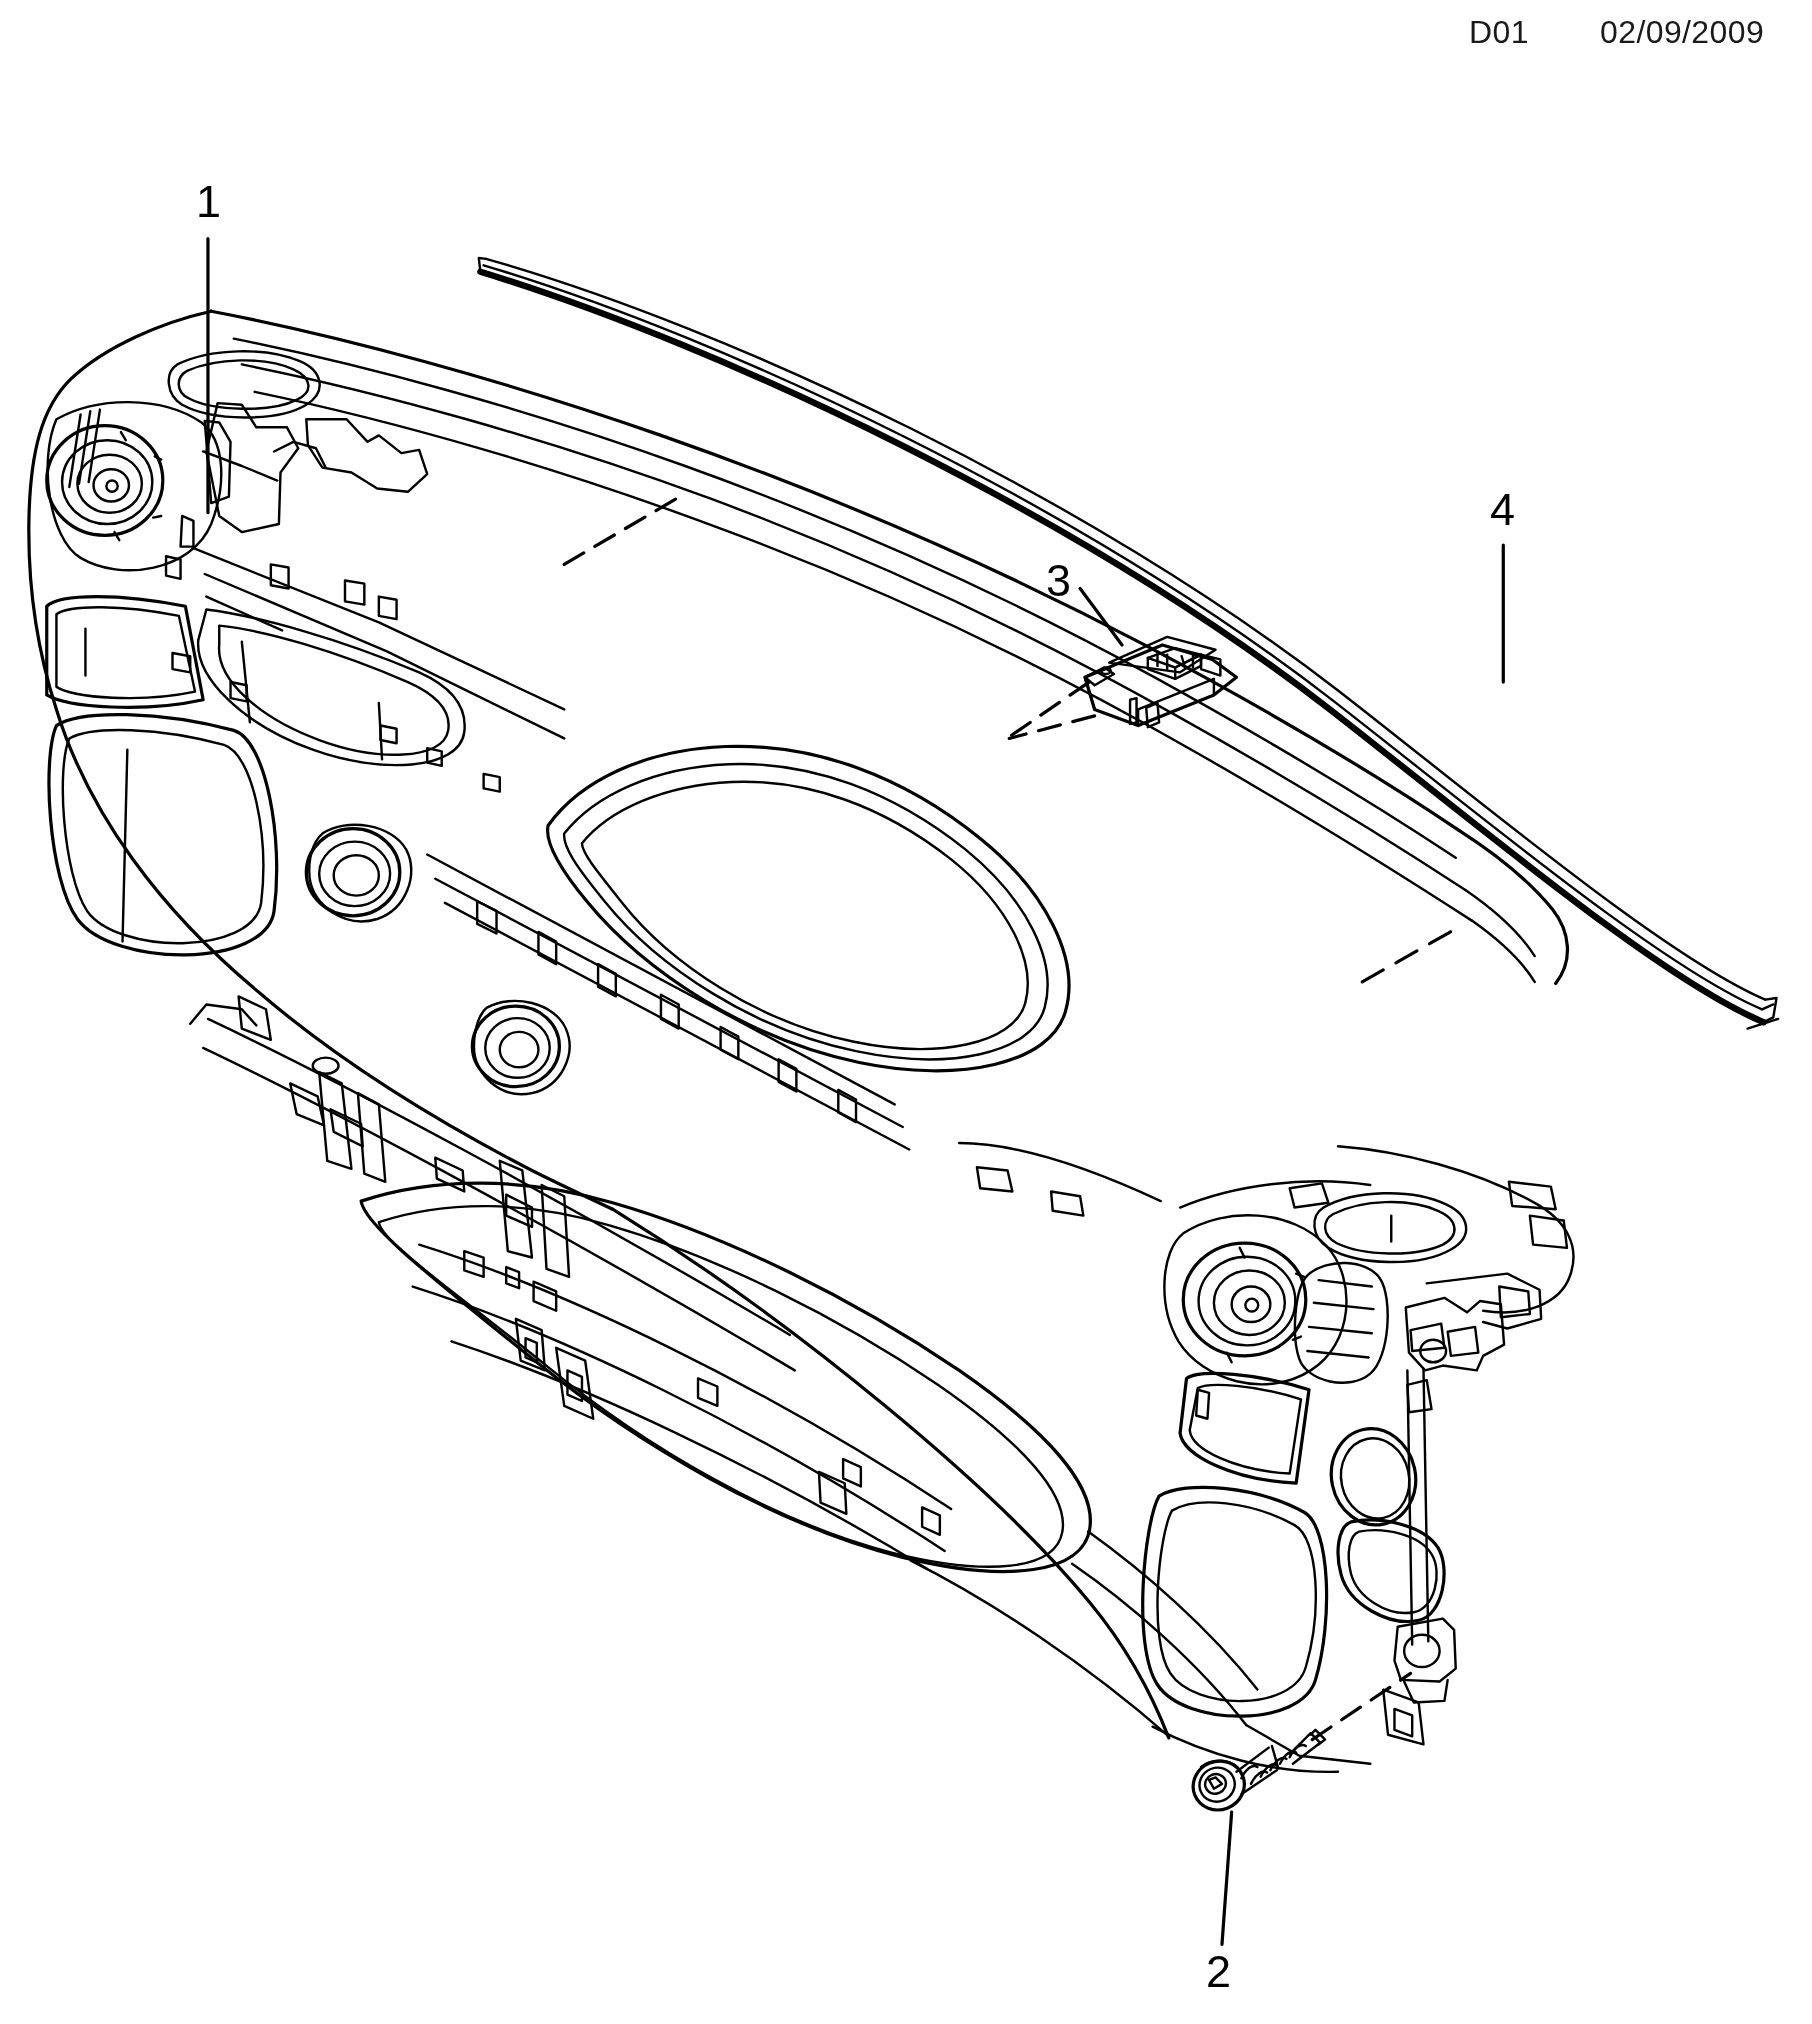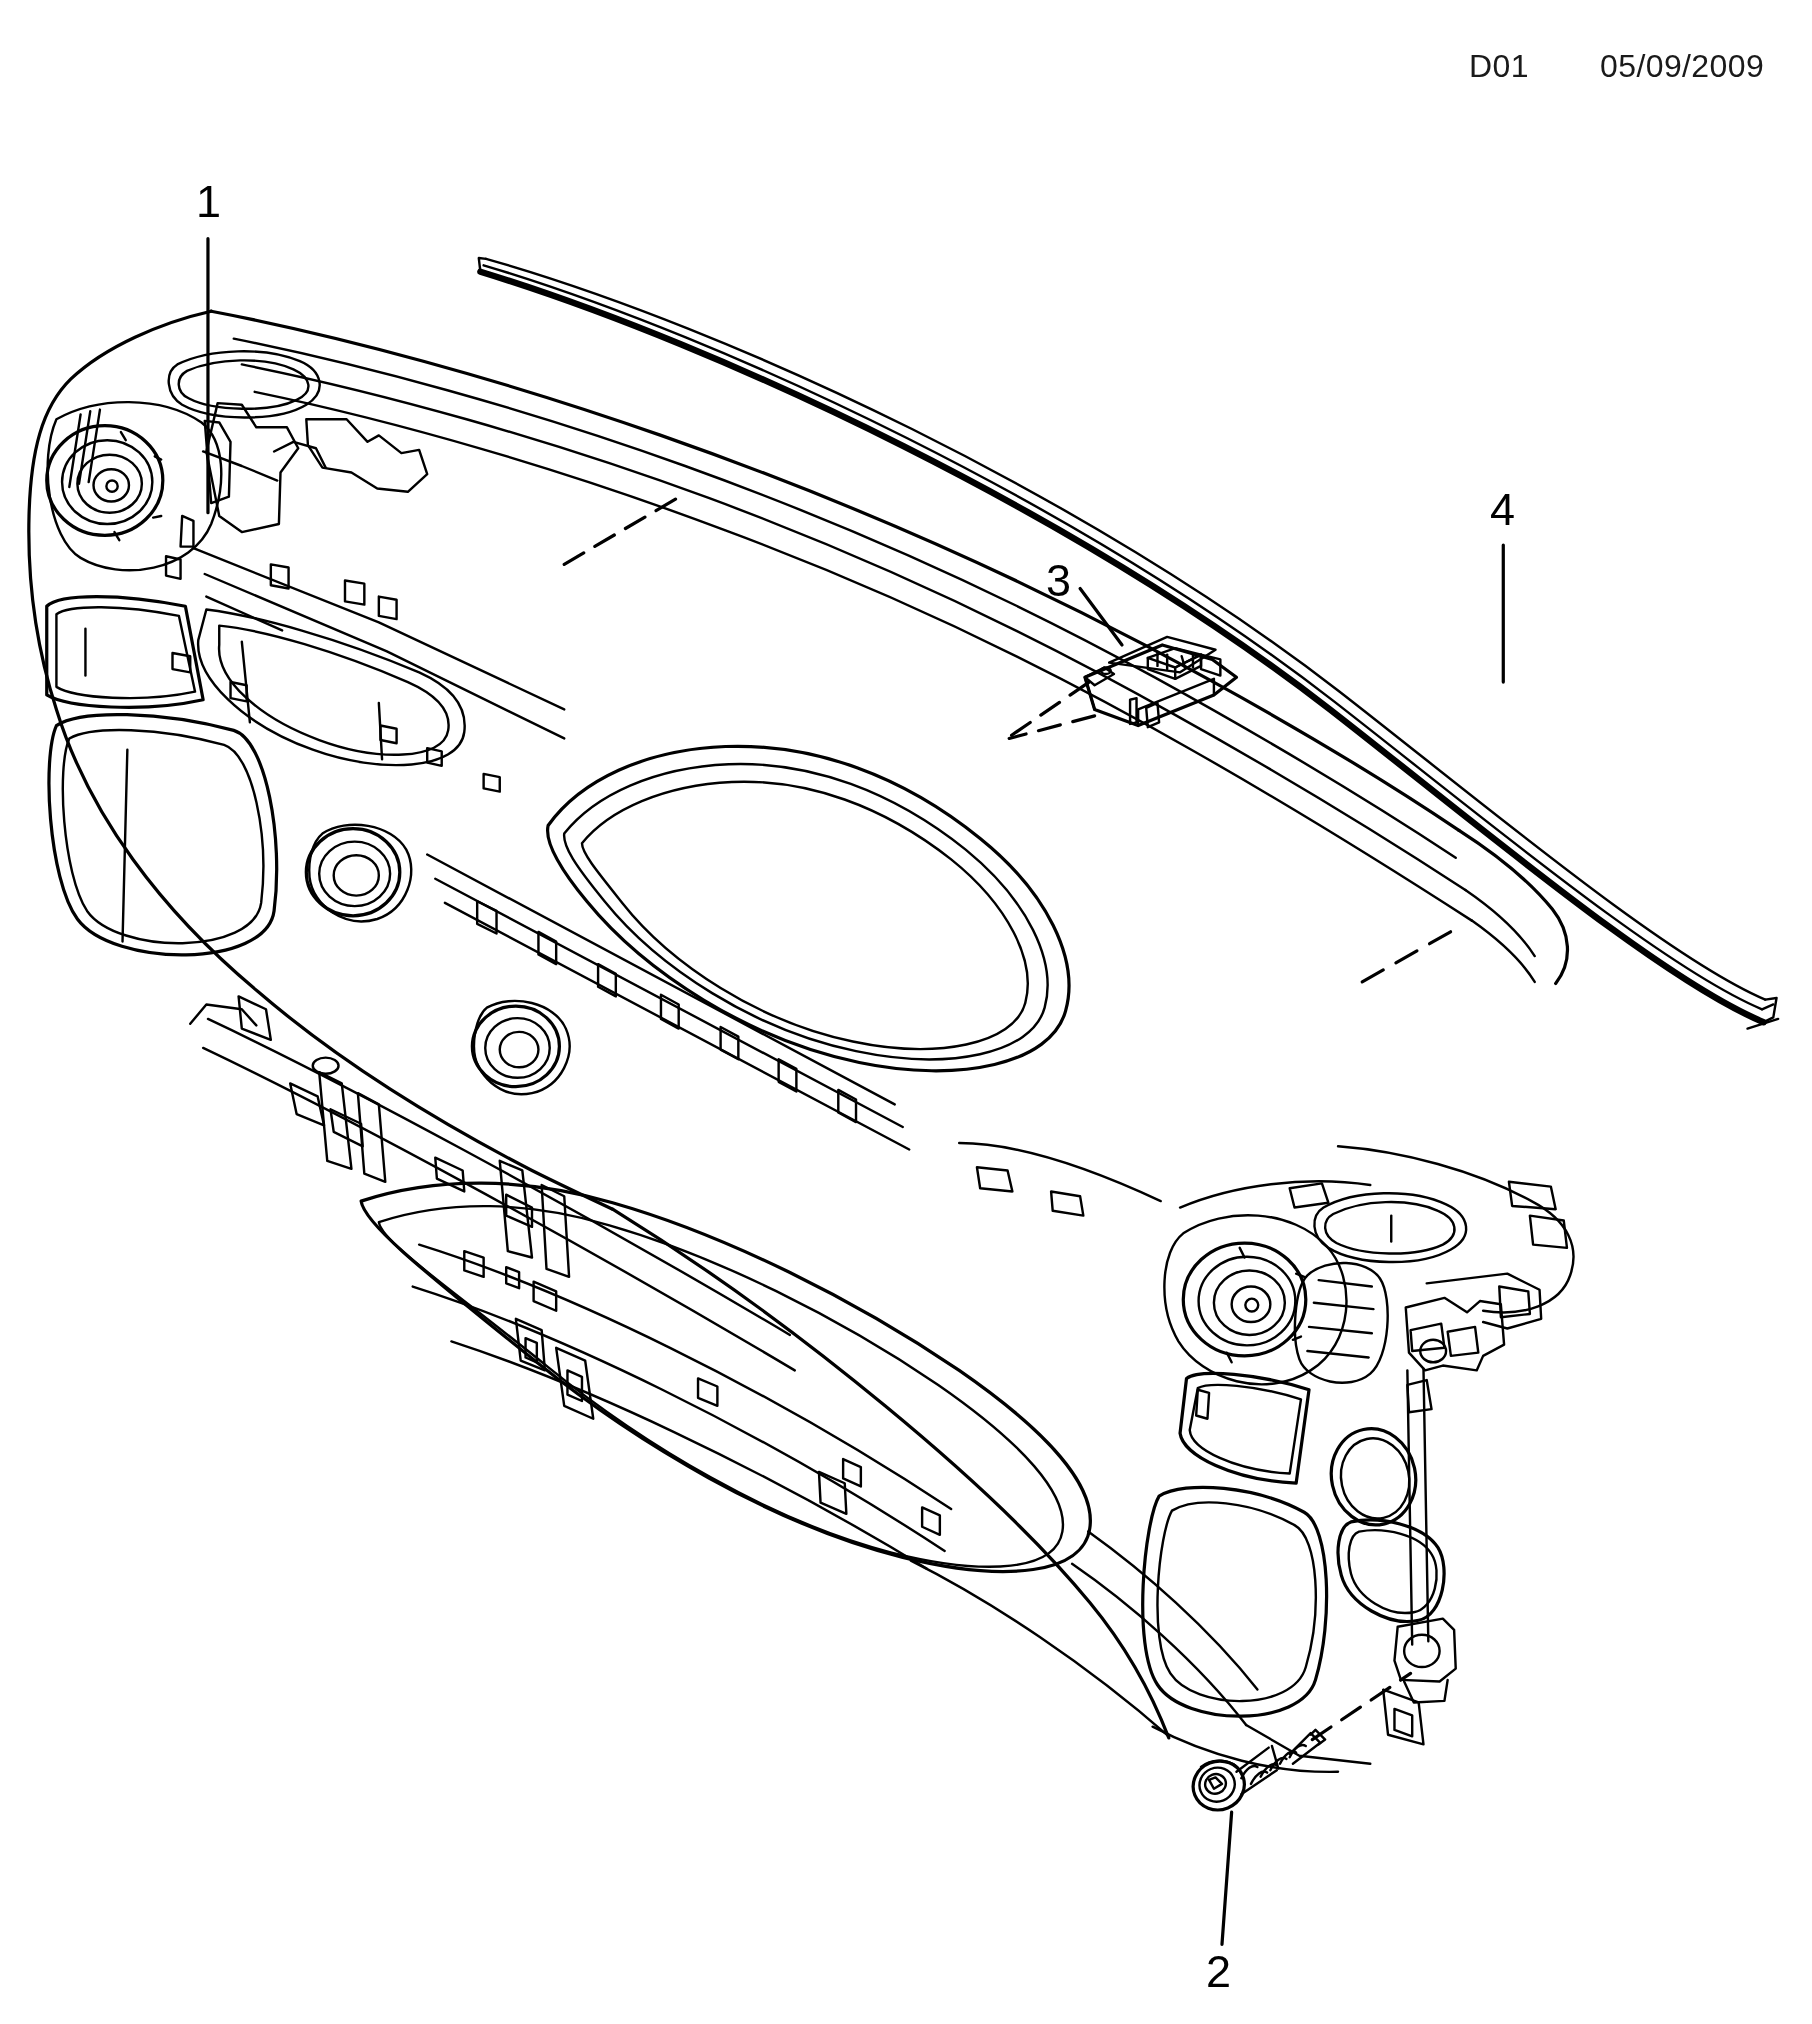--- a/index.html
+++ b/index.html
@@ -19,21 +19,20 @@
     background: #ffffff;
     overflow: hidden;
   }
   
   #header {
     position: absolute;
     top: 0;
     left: 0;
     width: 1812px;
     height: 73px;
-    margin-top: 34px;
   }
   .hdr-text {
     position: absolute;
     font-size: 32px;
     letter-spacing: 0.4px;
     color: #1a1a1a;
     white-space: nowrap;
   }
   #hdr-sheet  { left: 1469px; top: 13.7px; }
   #hdr-date   { left: 1600px; top: 13.7px; }
@@ -62,21 +61,21 @@
   #callout-3 { left: 1046px; top: 558px; }
   #callout-4 { left: 1490px; top: 487px; }
 </style>
 </head>
 <body>
 
 <div id="page">
 
   <div id="header">
     <div class="hdr-text" id="hdr-sheet">D01</div>
-    <div class="hdr-text" id="hdr-date">05/09/2009</div>
+    <div class="hdr-text" id="hdr-date">02/09/2009</div>
   </div>
 
   <div id="drawing">
     <svg width="1812" height="2025" viewBox="0 0 2248 2512" xmlns="http://www.w3.org/2000/svg">
       <g fill="none" stroke="#000000" stroke-width="3" stroke-linecap="round" stroke-linejoin="round">
 
         <g>
 
           <path d="M 596 337
                    C 900 430 1340 640 1650 880

